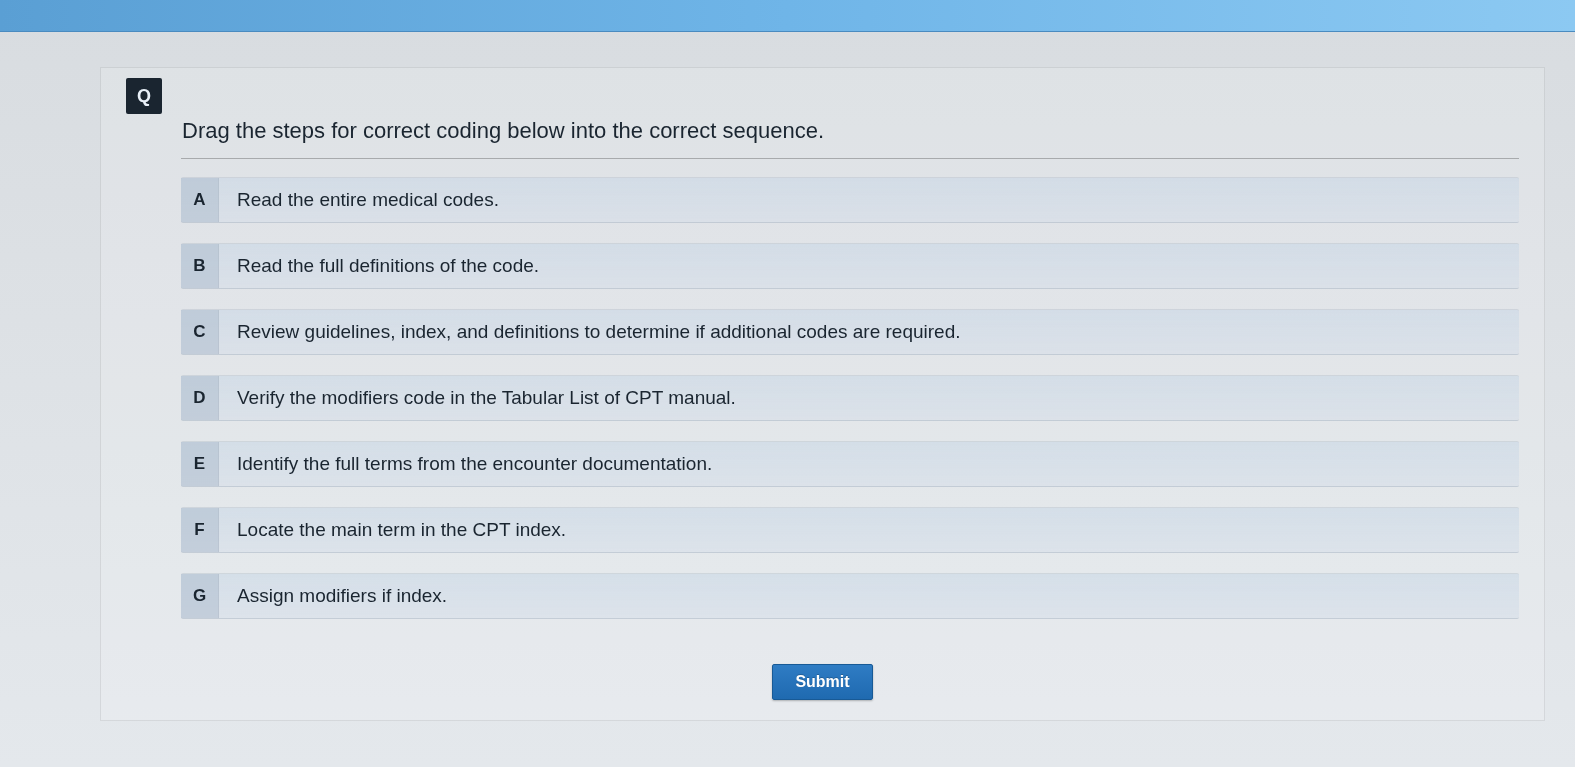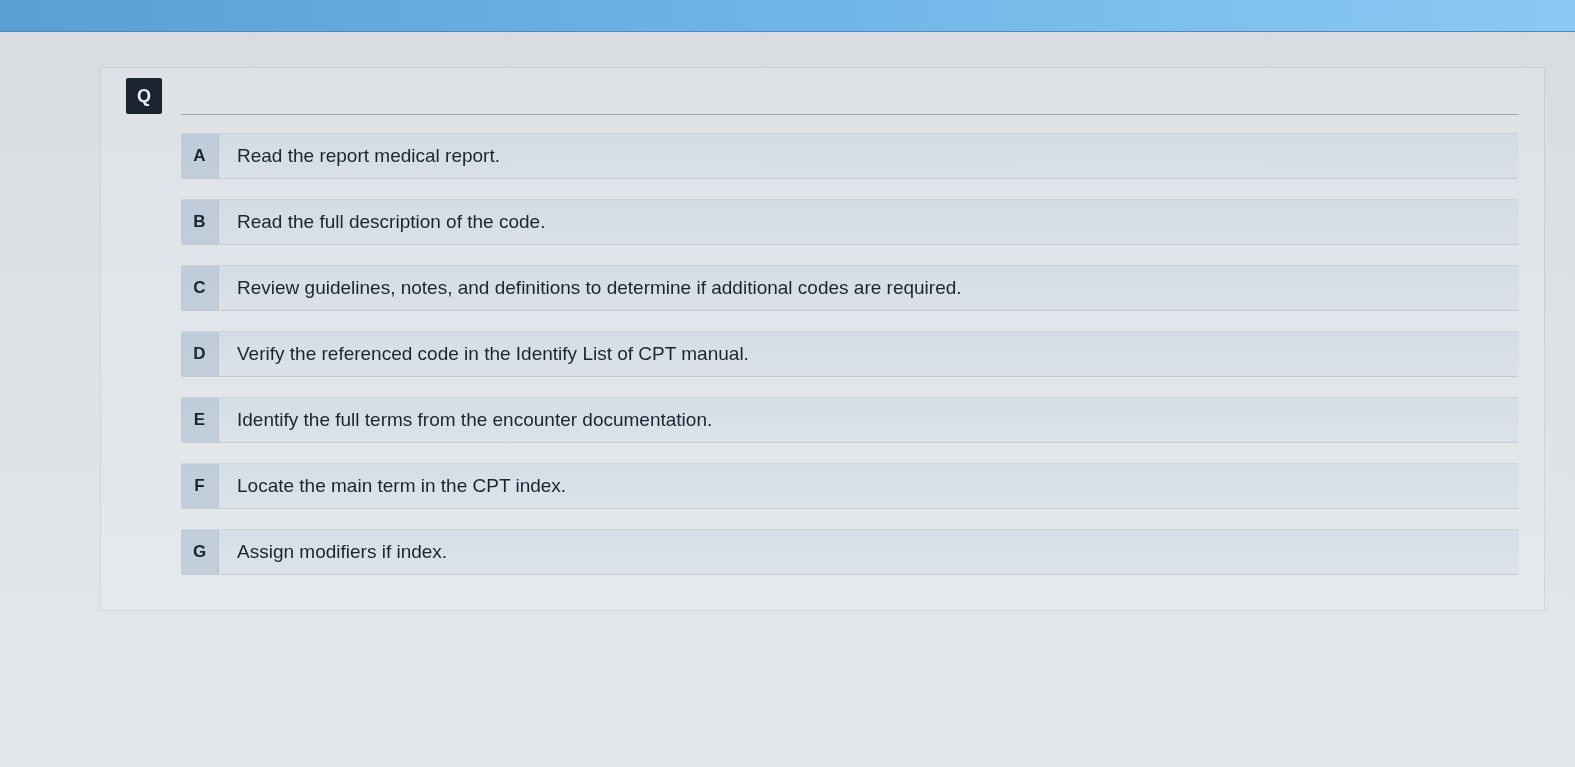--- a/index.html
+++ b/index.html
@@ -117,58 +117,64 @@
 </head>
 <body>
 
 <div class="top-bar"></div>
 
 <div class="content-area">
   <div class="question-panel">
 
     <div class="question-header">
       <div class="q-badge">Q</div>
+      <div class="question-text-wrap">
+        <div class="question-text">Drag the steps for correct coding below into the correct sequence.</div>
+      </div>
     </div>
 
     <hr class="divider">
 
     <div class="items-container">
 
       <div class="drag-item">
         <div class="letter">A</div>
-        <div class="item-text">Read the report medical report.</div>
+        <div class="item-text">Read the entire medical codes.</div>
       </div>
 
       <div class="drag-item">
         <div class="letter">B</div>
-        <div class="item-text">Read the full description of the code.</div>
+        <div class="item-text">Read the full definitions of the code.</div>
       </div>
 
       <div class="drag-item">
         <div class="letter">C</div>
-        <div class="item-text">Review guidelines, notes, and definitions to determine if additional codes are required.</div>
+        <div class="item-text">Review guidelines, index, and definitions to determine if additional codes are required.</div>
       </div>
 
       <div class="drag-item">
         <div class="letter">D</div>
-        <div class="item-text">Verify the referenced code in the Identify List of CPT manual.</div>
+        <div class="item-text">Verify the modifiers code in the Tabular List of CPT manual.</div>
       </div>
 
       <div class="drag-item">
         <div class="letter">E</div>
         <div class="item-text">Identify the full terms from the encounter documentation.</div>
       </div>
 
       <div class="drag-item">
         <div class="letter">F</div>
         <div class="item-text">Locate the main term in the CPT index.</div>
       </div>
 
       <div class="drag-item">
         <div class="letter">G</div>
         <div class="item-text">Assign modifiers if index.</div>
       </div>
 
     </div>
 
+    <div class="submit-wrap">
+      <button class="submit-btn">Submit</button>
+    </div>
 
   </div>
 </div>
 
 </body></html>

